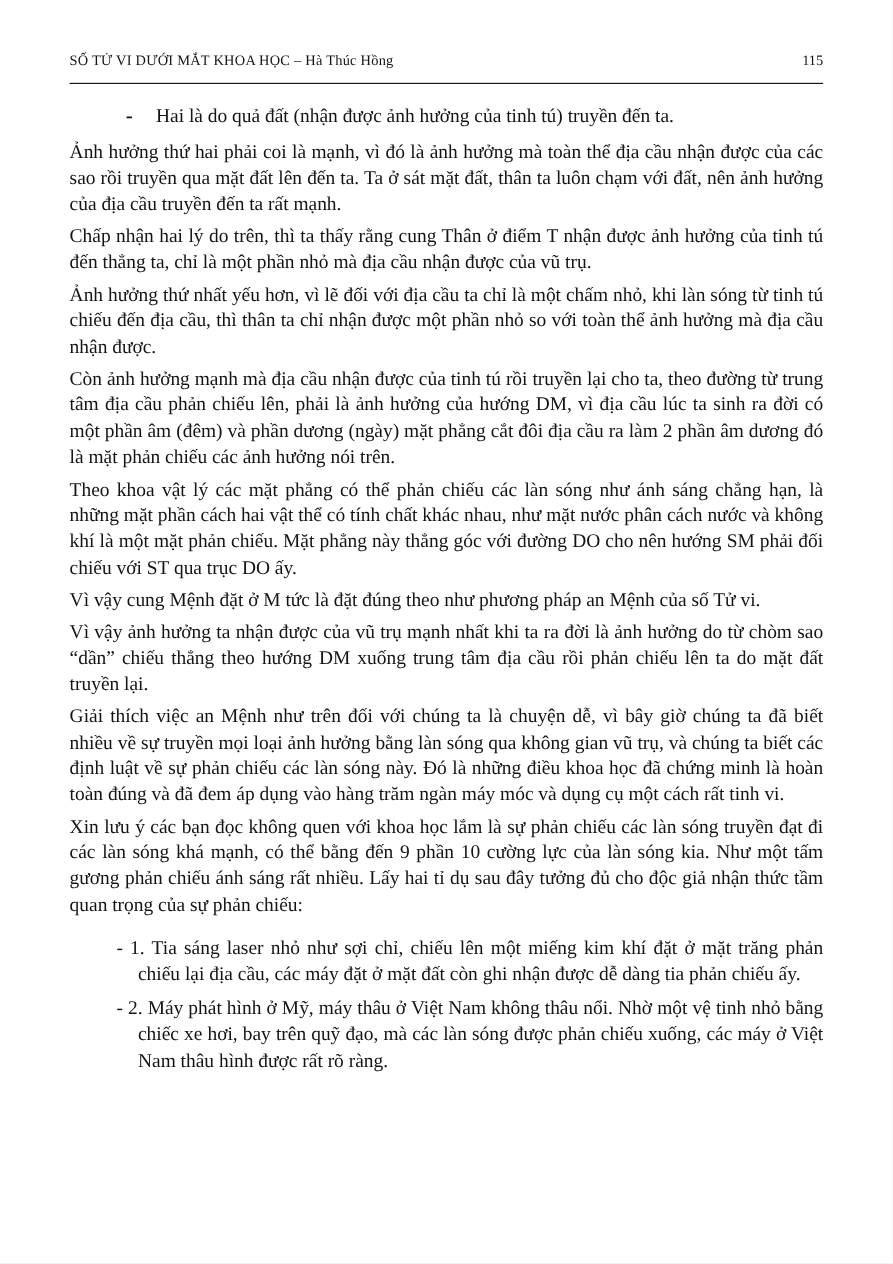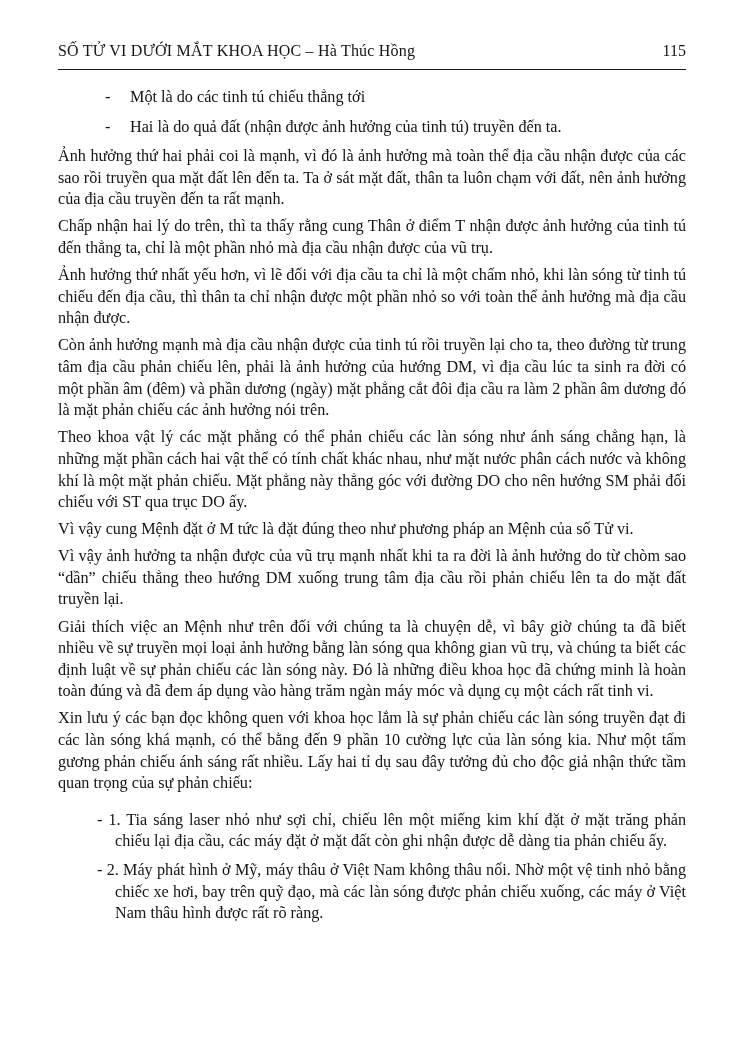--- a/index.html
+++ b/index.html
@@ -21,21 +21,21 @@
   .content {
     position: absolute;
     top: 40px;
     left: 58px;
     right: 58px;
   }
   .header {
     display: flex;
     justify-content: space-between;
     align-items: baseline;
-    font-size: 16px;
+    font-size: 12px;
     line-height: 21px;
     border-bottom: 1.6px solid #1a1a1a;
     padding-bottom: 8px;
   }
   .header .title {
     letter-spacing: 0.2px;
   }
   .body-text {
     margin-top: 17px;
     font-size: 16.2px;
@@ -81,21 +81,20 @@
     <div class="header">
       <span class="title">SỐ TỬ VI DƯỚI MẮT KHOA HỌC – Hà Thúc Hồng</span>
       <span class="pagenum">115</span>
     </div>
 
     <div class="body-text">
 
       <div class="bullet-list">
         <div class="bullet-item">
           <span class="dash">-</span>
-          <span>Một là do các tinh tú chiếu thẳng tới</span>
         </div>
         <div class="bullet-item">
           <span class="dash">-</span>
           <span>Hai là do quả đất (nhận được ảnh hưởng của tinh tú) truyền đến ta.</span>
         </div>
       </div>
 
       <p class="para">Ảnh hưởng thứ hai phải coi là mạnh, vì đó là ảnh hưởng mà toàn thể địa cầu nhận được của các sao rồi truyền qua mặt đất lên đến ta. Ta ở sát mặt đất, thân ta luôn chạm với đất, nên ảnh hưởng của địa cầu truyền đến ta rất mạnh.</p>
       <p class="para">Chấp nhận hai lý do trên, thì ta thấy rằng cung Thân ở điểm T nhận được ảnh hưởng của tinh tú đến thẳng ta, chỉ là một phần nhỏ mà địa cầu nhận được của vũ trụ.</p>
       <p class="para">Ảnh hưởng thứ nhất yếu hơn, vì lẽ đối với địa cầu ta chỉ là một chấm nhỏ, khi làn sóng từ tinh tú chiếu đến địa cầu, thì thân ta chỉ nhận được một phần nhỏ so với toàn thể ảnh hưởng mà địa cầu nhận được.</p>

